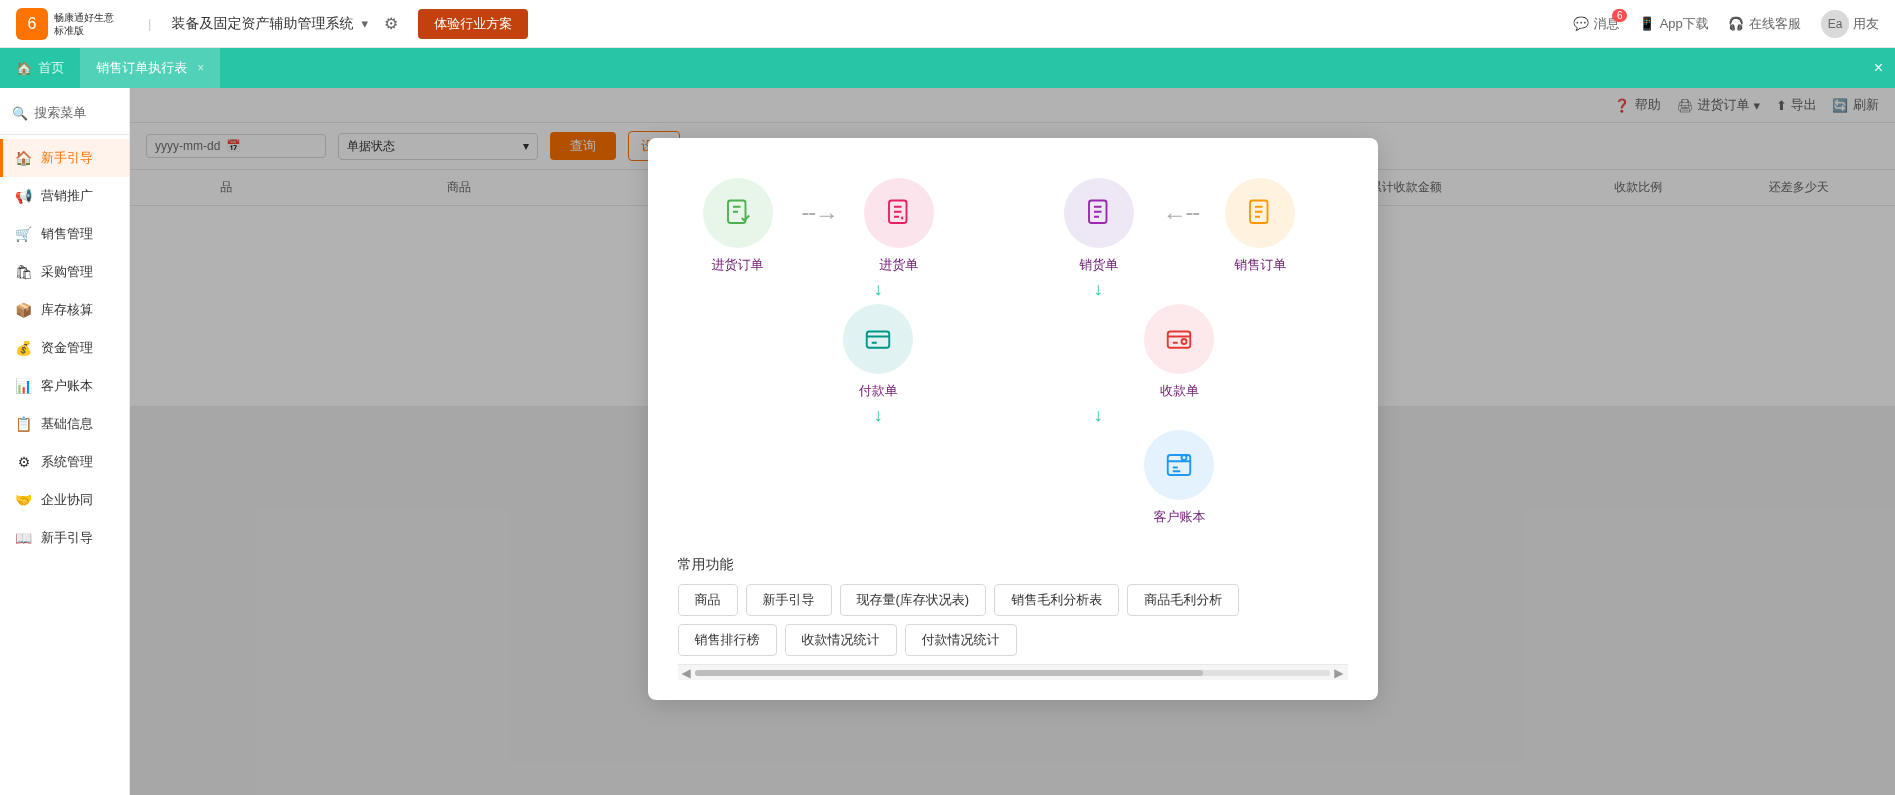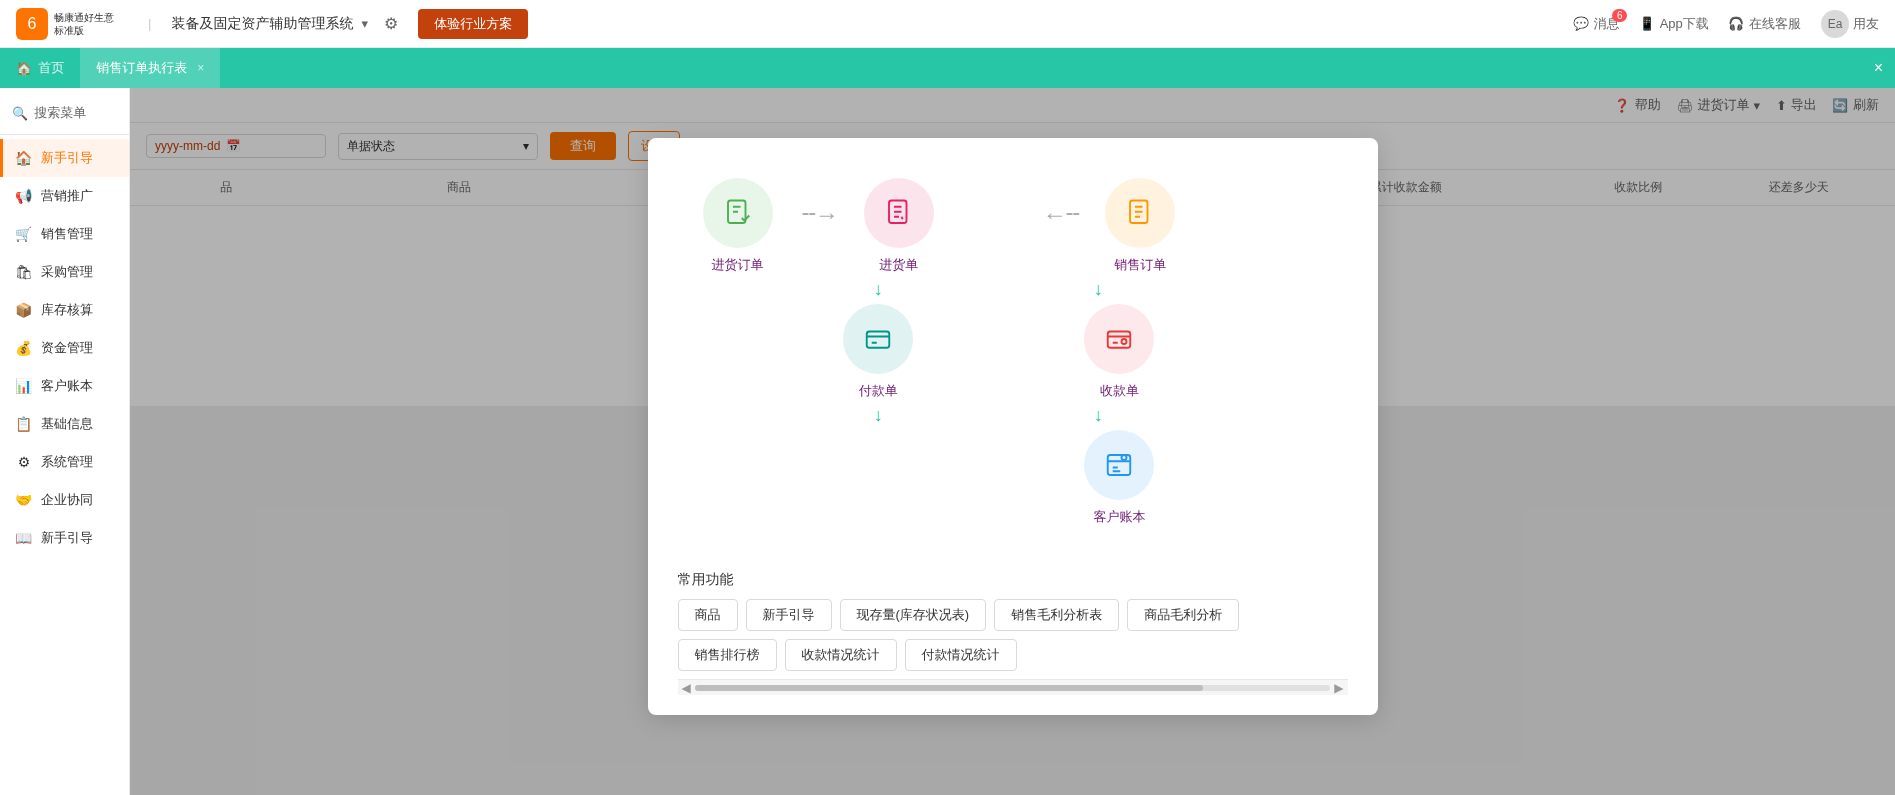--- a/index.html
+++ b/index.html
@@ -45,21 +45,21 @@
     .sidebar-item-icon { width: 18px; height: 18px; display: flex; align-items: center; justify-content: center; font-size: 14px; }
 
     
     .content-area { flex: 1; background: #f0f0f0; position: relative; overflow: hidden; }
 
     
     .query-toolbar { background: #fff; padding: 8px 16px; display: flex; align-items: center; gap: 12px; border-bottom: 1px solid #e8e8e8; }
     .toolbar-actions { display: flex; align-items: center; gap: 16px; margin-left: auto; }
     .toolbar-btn { display: flex; align-items: center; gap: 4px; color: #666; cursor: pointer; font-size: 13px; }
     .filter-bar { background: #fff; padding: 8px 16px; display: flex; align-items: center; gap: 12px; border-bottom: 1px solid #e8e8e8; }
-    .date-input { border: 1px solid #d9d9d9; border-radius: 4px; padding: 4px 8px; font-size: 12px; color: #c2410c; display: flex; align-items: center; gap: 6px; width: 180px; }
+    .date-input { border: 1px solid #d9d9d9; border-radius: 4px; padding: 4px 8px; font-size: 12px; color: #737373; display: flex; align-items: center; gap: 6px; width: 180px; }
     .select-input { border: 1px solid #d9d9d9; border-radius: 4px; padding: 4px 8px; font-size: 12px; color: #333; display: flex; align-items: center; gap: 6px; width: 200px; }
     .query-btn { background: #ff7300; color: white; border: none; padding: 5px 20px; border-radius: 4px; cursor: pointer; font-size: 13px; }
     .set-btn { background: white; color: #ff7300; border: 1px solid #ff7300; padding: 5px 12px; border-radius: 4px; cursor: pointer; font-size: 13px; }
     .more-conditions { color: #26c6a6; font-size: 12px; cursor: pointer; display: flex; align-items: center; gap: 2px; }
 
     
     .table-header { background: #fff; display: flex; align-items: center; border-bottom: 1px solid #e8e8e8; padding: 8px 16px; min-height: 36px; }
     .table-col { font-size: 12px; color: #666; padding: 0 8px; flex: 1; text-align: center; }
     .table-col.wider { flex: 2; }
 
@@ -86,21 +86,21 @@
     .flow-circle.crimson { background: #fde8ec; color: #e53935; }
     .flow-circle.light-orange { background: #fff8e1; color: #ffb300; }
     .flow-circle.light-blue { background: #e3f2fd; color: #2196f3; }
     .flow-label { font-size: 13px; color: #701a75; text-align: center; }
     .flow-arrow-h { display: flex; align-items: center; padding: 0 4px; margin-bottom: 28px; }
     .flow-arrow-v { display: flex; justify-content: center; align-items: center; height: 30px; }
     .dashed-arrow { color: #aaa; font-size: 14px; letter-spacing: -2px; }
     .solid-arrow { color: #26c6a6; font-size: 18px; }
 
     
-    .common-funcs { margin-top: 25px; }
+    .common-funcs { margin-top: 10px; }
     .common-title { font-size: 14px; color: #333; margin-bottom: 10px; }
     .func-row { display: flex; gap: 8px; margin-bottom: 8px; }
     .func-btn { border: 1px solid #d9d9d9; background: white; padding: 6px 16px; border-radius: 4px; font-size: 13px; color: #333; cursor: pointer; }
 
     
     .scroll-bar-area { height: 16px; background: #f5f5f5; border-top: 1px solid #e8e8e8; display: flex; align-items: center; padding: 0 4px; }
     .scroll-track { flex: 1; height: 6px; background: #e0e0e0; border-radius: 3px; margin: 0 4px; position: relative; }
     .scroll-thumb { width: 80%; height: 6px; background: #bdbdbd; border-radius: 3px; position: absolute; left: 0; }
     .scroll-arrow { color: #999; font-size: 12px; cursor: pointer; }
 
@@ -327,20 +327,29 @@
             <span class="solid-arrow">↓</span>
           </div>
 
         </div>
 
         <div style="width:60px;"></div>
 
         <div class="flow-group" style="margin-left: 20px;">
 
           <div class="flow-row">
+            <div class="flow-node">
+              <div class="flow-circle purple">
+                <svg width="30" height="30" viewBox="0 0 24 24" fill="none" stroke="#9c27b0" stroke-width="1.5">
+                    <rect x="4" y="2" width="14" height="18" rx="2"></rect>
+                    <path d="M8 7h6M8 11h6M8 15h4"></path>
+                  </svg>
+              </div>
+              <span class="flow-label">销货单</span>
+            </div>
             <div class="flow-arrow-h">
               <span class="dashed-arrow" style="color:#aaa; font-size:24px; letter-spacing:-4px;">← - -</span>
             </div>
             <div class="flow-node">
               <div class="flow-circle orange">
                 <svg width="30" height="30" viewBox="0 0 24 24" fill="none" stroke="#ff9800" stroke-width="1.5">
                     <rect x="4" y="2" width="14" height="18" rx="2"></rect>
                     <path d="M8 7h6M8 11h6M8 15h4"></path>
                   </svg>
               </div>

